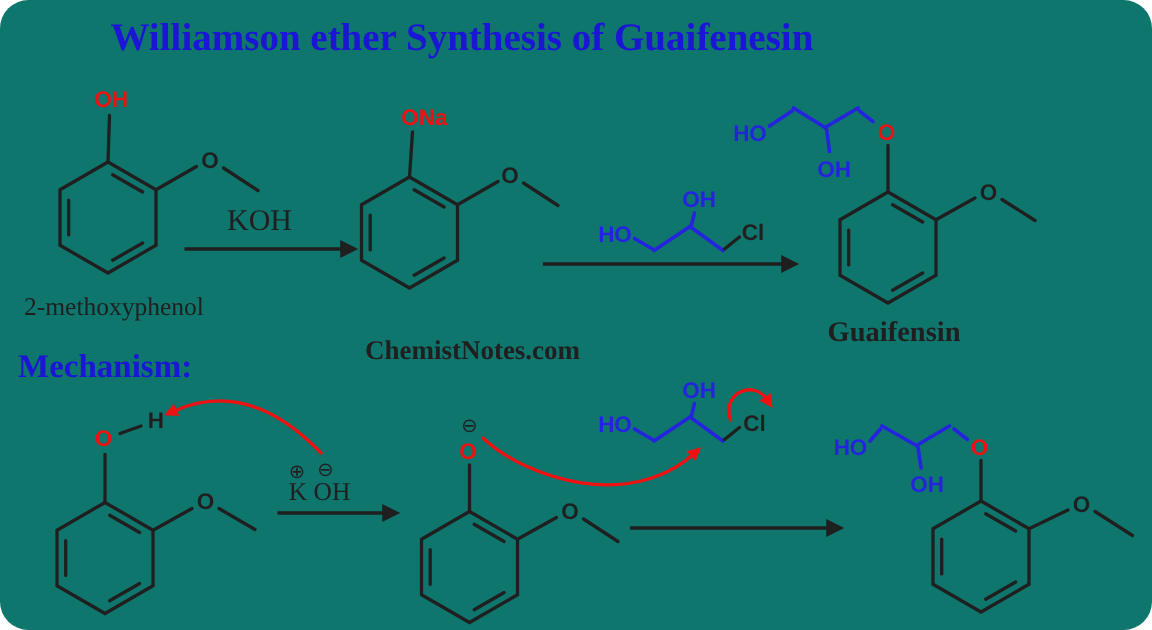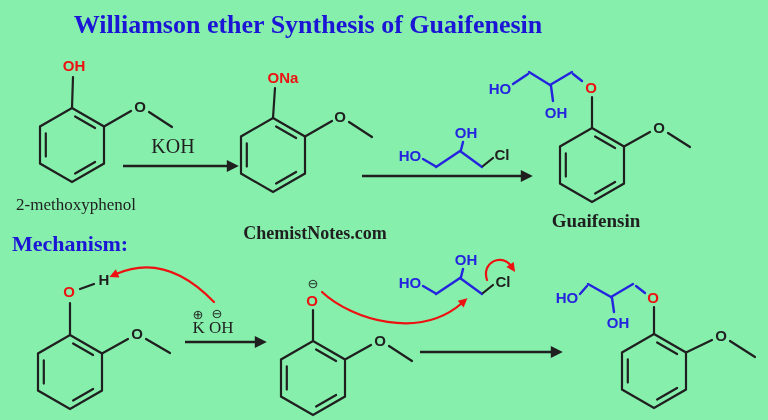--- a/index.html
+++ b/index.html
@@ -1,19 +1,19 @@
 <!DOCTYPE html>
 <html style="--title_blue: #1b15d6; --chain_blue: #2424df; --accent_red: #ee1111; --ink_black: #1f1f1f;"><head>
 <meta charset="utf-8">
 <style>
   :root{
     --title_blue:#1b15d6; --chain_blue:#2424df; --accent_red:#ee1111; --ink_black:#1f1f1f;
   }
   html,body{margin:0;padding:0;background:#ffffff;}
-  .canvas{position:relative;width:768px;height:420px;background:#86efac;overflow:hidden;}
+  .canvas{position:relative;width:768px;height:420px;background:#0f766e;overflow:hidden;border-radius:19px;}
   svg{display:block;}
   text{font-family:"Liberation Sans",sans-serif;fill:var(--ink_black);user-select:none;}
   .atom{font-size:15px;font-weight:bold;}
   .red{fill:var(--accent_red);}
   .blue{fill:var(--chain_blue);}
   .title{font-family:"Liberation Serif",serif;font-weight:bold;font-size:26px;fill:var(--title_blue);}
   .heading{font-family:"Liberation Serif",serif;font-weight:bold;font-size:22px;fill:var(--title_blue);}
   .namelbl{font-family:"Liberation Serif",serif;font-size:17px;font-weight:normal;}
   .boldname{font-family:"Liberation Serif",serif;font-size:19px;font-weight:bold;}
   .watermark{font-family:"Liberation Serif",serif;font-size:18px;font-weight:bold;}

